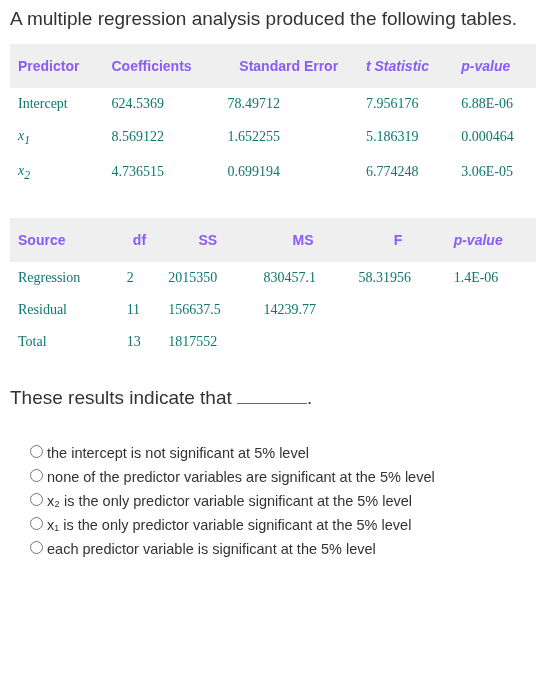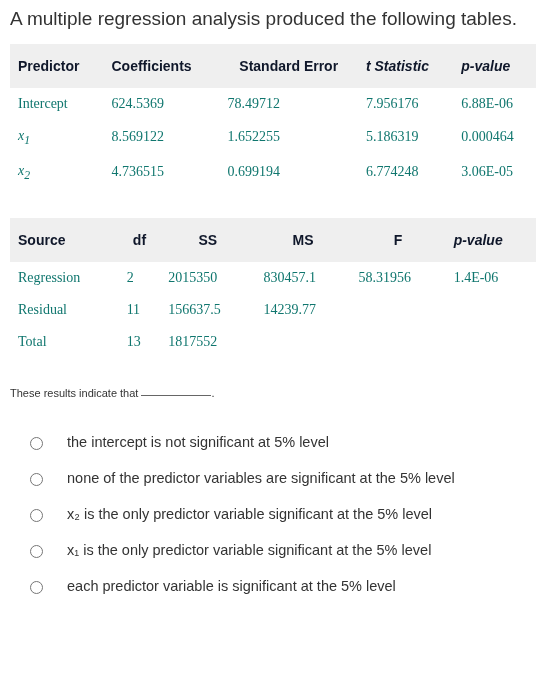--- a/index.html
+++ b/index.html
@@ -20,46 +20,46 @@
   table {
     border-collapse: collapse;
     width: 100%;
     margin-bottom: 28px;
   }
   th {
     background: #efefef;
     font-weight: 600;
     text-align: left;
     padding: 14px 8px;
-    color: #0f172a;
+    color: #8b5cf6;
     vertical-align: middle;
   }
   td {
     padding: 8px 8px;
     text-align: left;
     color: #0f766e;
     font-family: Liberation Serif, serif;
   }
   .num { text-align: left; }
   .center { text-align: center; }
   .italic { font-style: italic; }
   .sub { font-style: italic; }
   .prompt {
     margin-top: 2px;
     margin-bottom: 36px;
-    font-size: 11px;
+    font-size: 19px;
   }
   .options {
     padding-left: 20px;
   }
   .opt {
     display: flex;
-    align-items: flex-end;
-    gap: 24px;
-    margin: 20px 0;
+    align-items: flex-start;
+    gap: 4px;
+    margin: 8px 0;
     font-size: 14.5px;
   }
   .opt input { margin:0; }
   .blank {
     border-bottom: 1px solid #666;
     display:inline-block;
     width:70px;
     vertical-align: baseline;
     height: 0.9em;
   }

